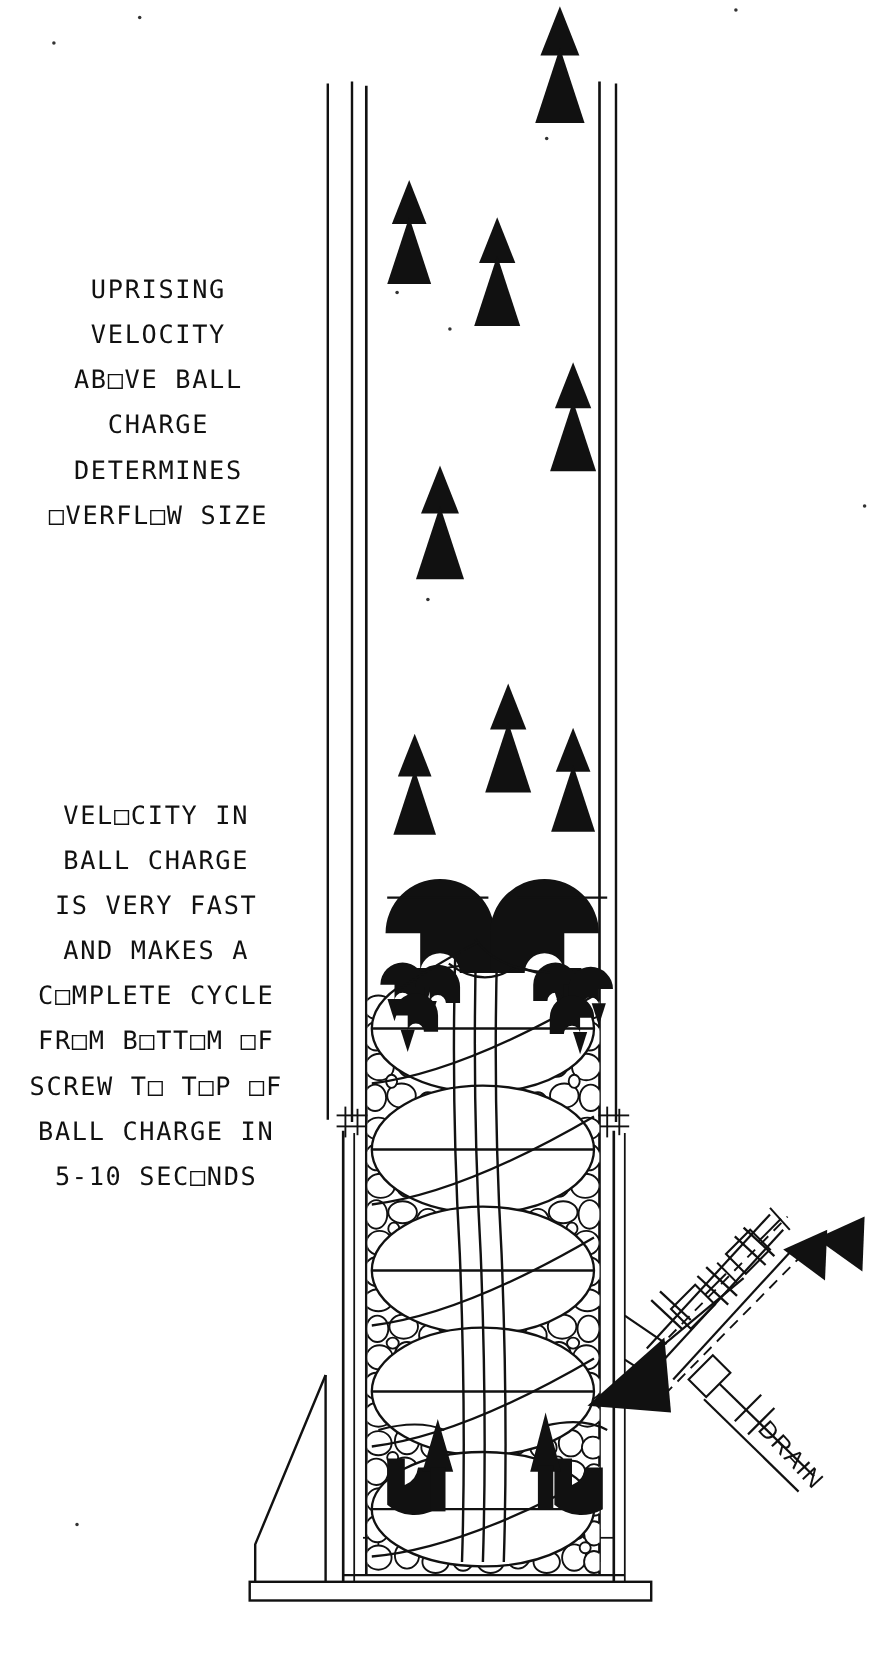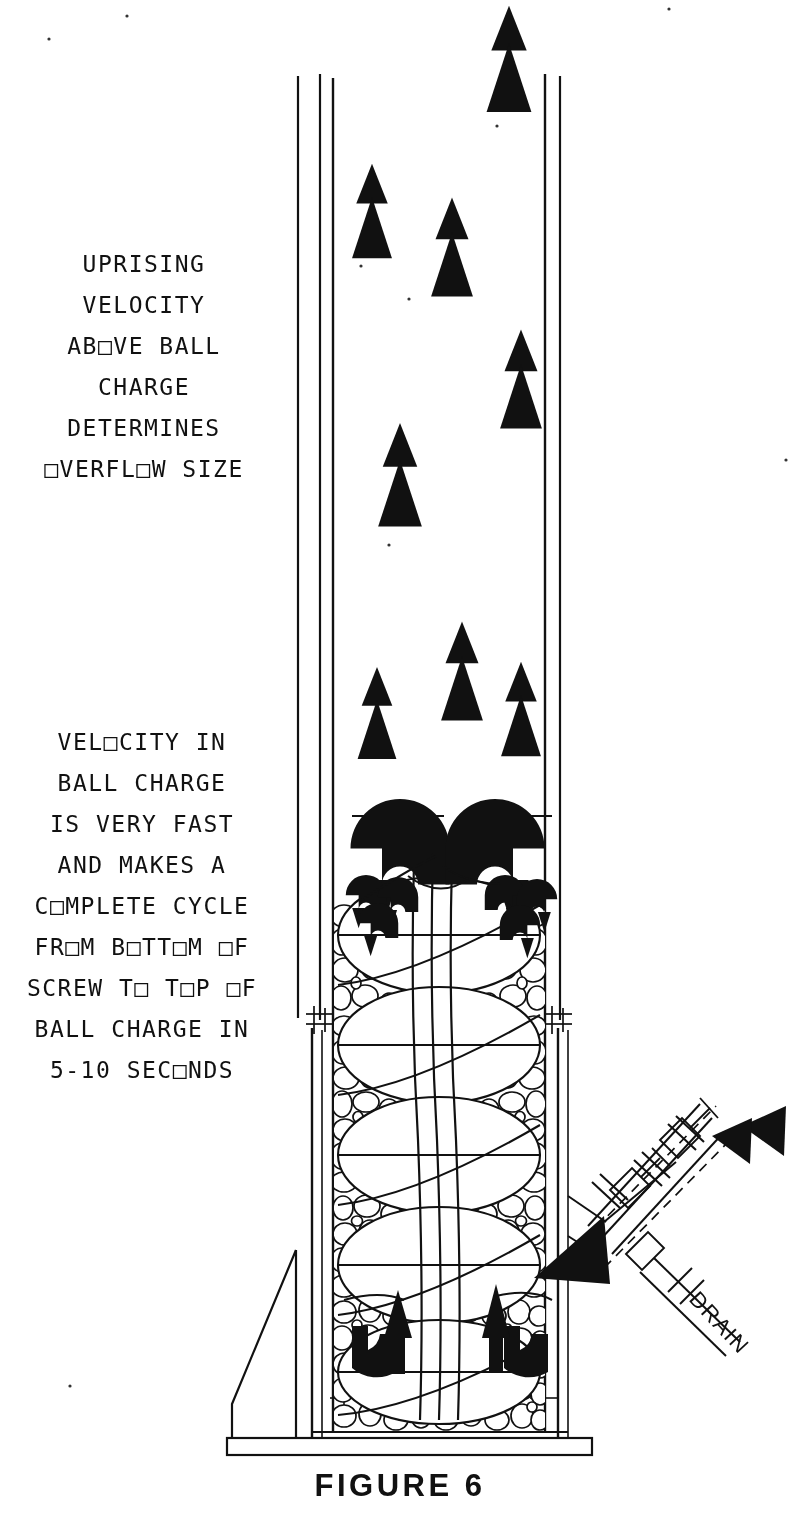--- a/index.html
+++ b/index.html
@@ -484,15 +484,14 @@
     <div class="anno-line">BALL CHARGE</div>
     <div class="anno-line">IS VERY FAST</div>
     <div class="anno-line">AND MAKES A</div>
     <div class="anno-line">C□MPLETE CYCLE</div>
     <div class="anno-line">FR□M B□TT□M □F</div>
     <div class="anno-line">SCREW T□ T□P □F</div>
     <div class="anno-line">BALL CHARGE IN</div>
     <div class="anno-line">5-10 SEC□NDS</div>
   </div>
 
-  <div id="caption">FIGURE 6</div>
 
 </div>
 
 </body></html>

